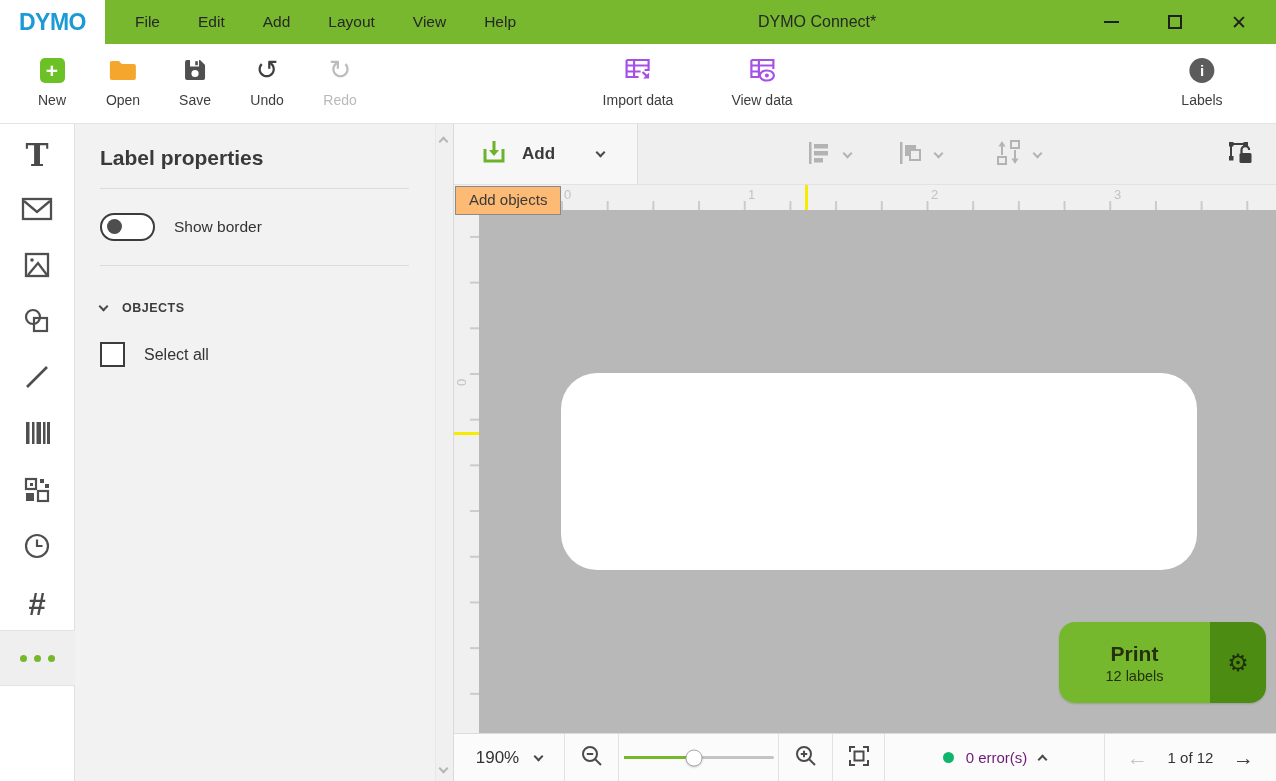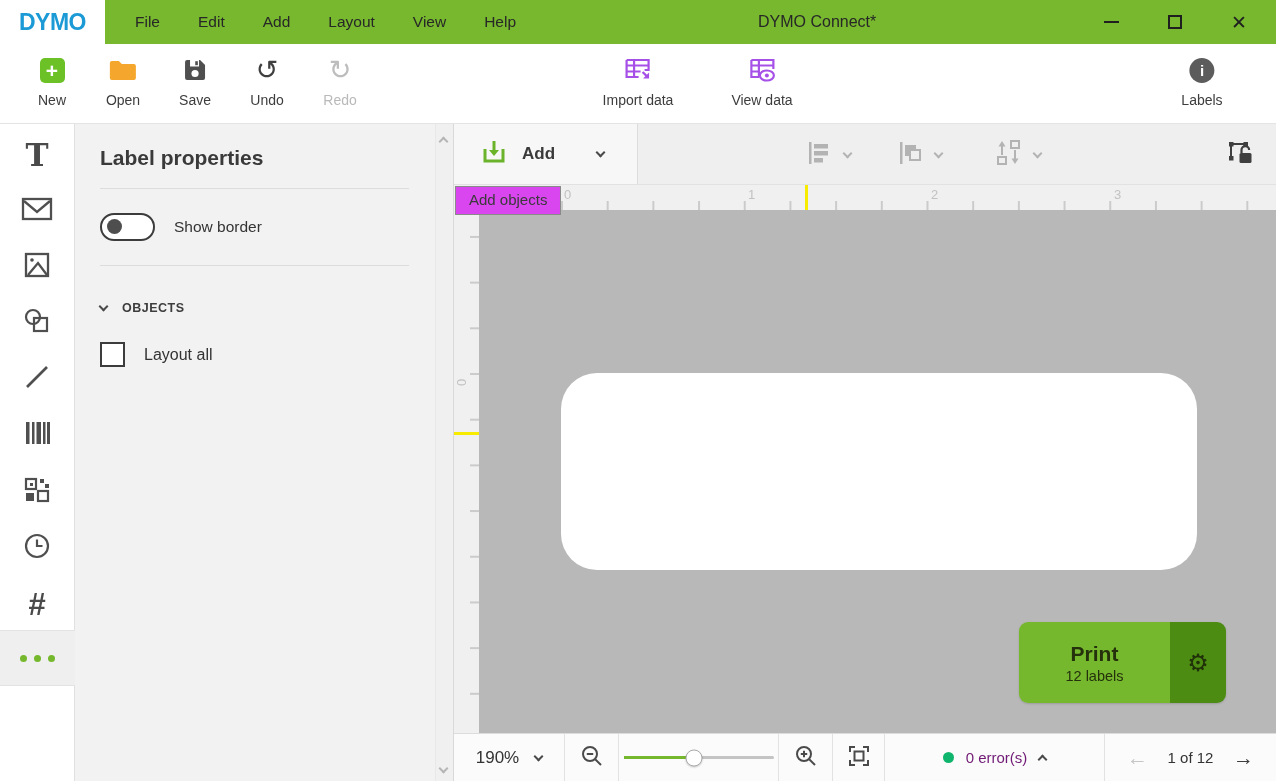--- a/index.html
+++ b/index.html
@@ -66,39 +66,39 @@
   
   .editor { position:relative; flex:1; border-left:1px solid #d9d9d9; display:flex; flex-direction:column; }
   .canvas-toolbar { position:relative; height:61px; display:flex; background:#efefef; border-bottom:1px solid #e2e2e2; }
   .add-section { width:184px; background:#f7f7f7; border-right:1px solid #dcdcdc; display:flex; align-items:center; padding-left:26px; }
   .add-label { font-size:17px; font-weight:bold; color:#3a3a3a; margin-left:14px; }
   .add-chv { margin-left:42px; }
   .ct-group { position:absolute; top:0; height:61px; display:flex; align-items:center; gap:12px; }
   .lock-btn { position:absolute; top:0; height:61px; display:flex; align-items:center; }
 
   
-  .tooltip { position:absolute; left:1px; top:62px; z-index:30; background:#d946ef; border:1px solid #8a8a8a; padding:4px 13px 6px; font-size:15px; color:#3a3a3a; white-space:nowrap; }
+  .tooltip { position:absolute; left:1px; top:62px; z-index:30; background:#fdba74; border:1px solid #8a8a8a; padding:4px 13px 6px; font-size:15px; color:#3a3a3a; white-space:nowrap; }
 
   
   .h-ruler { position:relative; height:25px; background:#f0f0f0;
     background-image:linear-gradient(90deg,#cbcbcb 0 2px,transparent 2px);
     background-size:45.7px 9px; background-repeat:repeat-x; background-position:left 107px bottom; }
   .h-num { position:absolute; top:2px; font-size:13px; color:#c2c2c2; }
   .h-marker { position:absolute; top:0; bottom:0; width:3px; background:#f7ec00; }
   .canvas-row { display:flex; height:523px; }
   .v-ruler { position:relative; width:25px; background:#f0f0f0;
     background-image:linear-gradient(180deg,#cbcbcb 0 2px,transparent 2px);
     background-size:9px 45.7px; background-repeat:repeat-y; background-position:right top 163px; }
   .v-num { position:absolute; top:165px; left:4px; font-size:13px; color:#c2c2c2; transform:rotate(-90deg); }
   .v-marker { position:absolute; left:0; right:0; top:222px; height:3px; background:#f7ec00; }
 
   
   .canvas { position:relative; flex:1; background:#b8b8b8; overflow:hidden; }
   .label-shape { position:absolute; left:82px; top:163px; width:636px; height:197px; background:#fff; border-radius:36px; }
-  .print-btn { position:absolute; left:540px; top:412px; width:207px; height:81px; border-radius:9px; overflow:hidden; display:flex; box-shadow:0 1px 2px rgba(0,0,0,.15); }
+  .print-btn { position:absolute; left:580px; top:412px; width:207px; height:81px; border-radius:16px; overflow:hidden; display:flex; box-shadow:0 1px 2px rgba(0,0,0,.15); }
   .print-main { flex:1; background:#76b82d; display:flex; flex-direction:column; align-items:center; justify-content:center; gap:2px; }
   .print-label { font-size:21px; font-weight:bold; color:#24310c; }
   .print-sub { font-size:14.5px; color:#24310c; }
   .print-gear { width:56px; background:#4c8c12; display:flex; align-items:center; justify-content:center; }
   .gear-glyph { font-size:24px; color:#203009; line-height:1; }
 
   
   .status-bar { height:48px; background:#fbfbfb; border-top:1px solid #dcdcdc; display:flex; align-items:stretch; }
   .sb-sec { display:flex; align-items:center; justify-content:center; }
   .sb-div { border-left:1px solid #e2e2e2; }
@@ -296,21 +296,21 @@
           </span>
         <span class="ctl-label">Show border</span>
       </div>
       <div class="sep" style="margin-top:24px"></div>
       <div class="sec-header">
         <span class="chv"></span>
         <span class="label">OBJECTS</span>
       </div>
       <div class="ctl-row" style="margin-top:27px">
         <span class="checkbox"></span>
-        <span class="ctl-label" style="font-size:16px">Layout all</span>
+        <span class="ctl-label" style="font-size:16px">Select all</span>
       </div>
     </div>
 
     <div class="scrollcol">
       <span class="chv up light sc-up"></span>
       <span class="chv light sc-down"></span>
     </div>
 
     <div class="editor">
 

